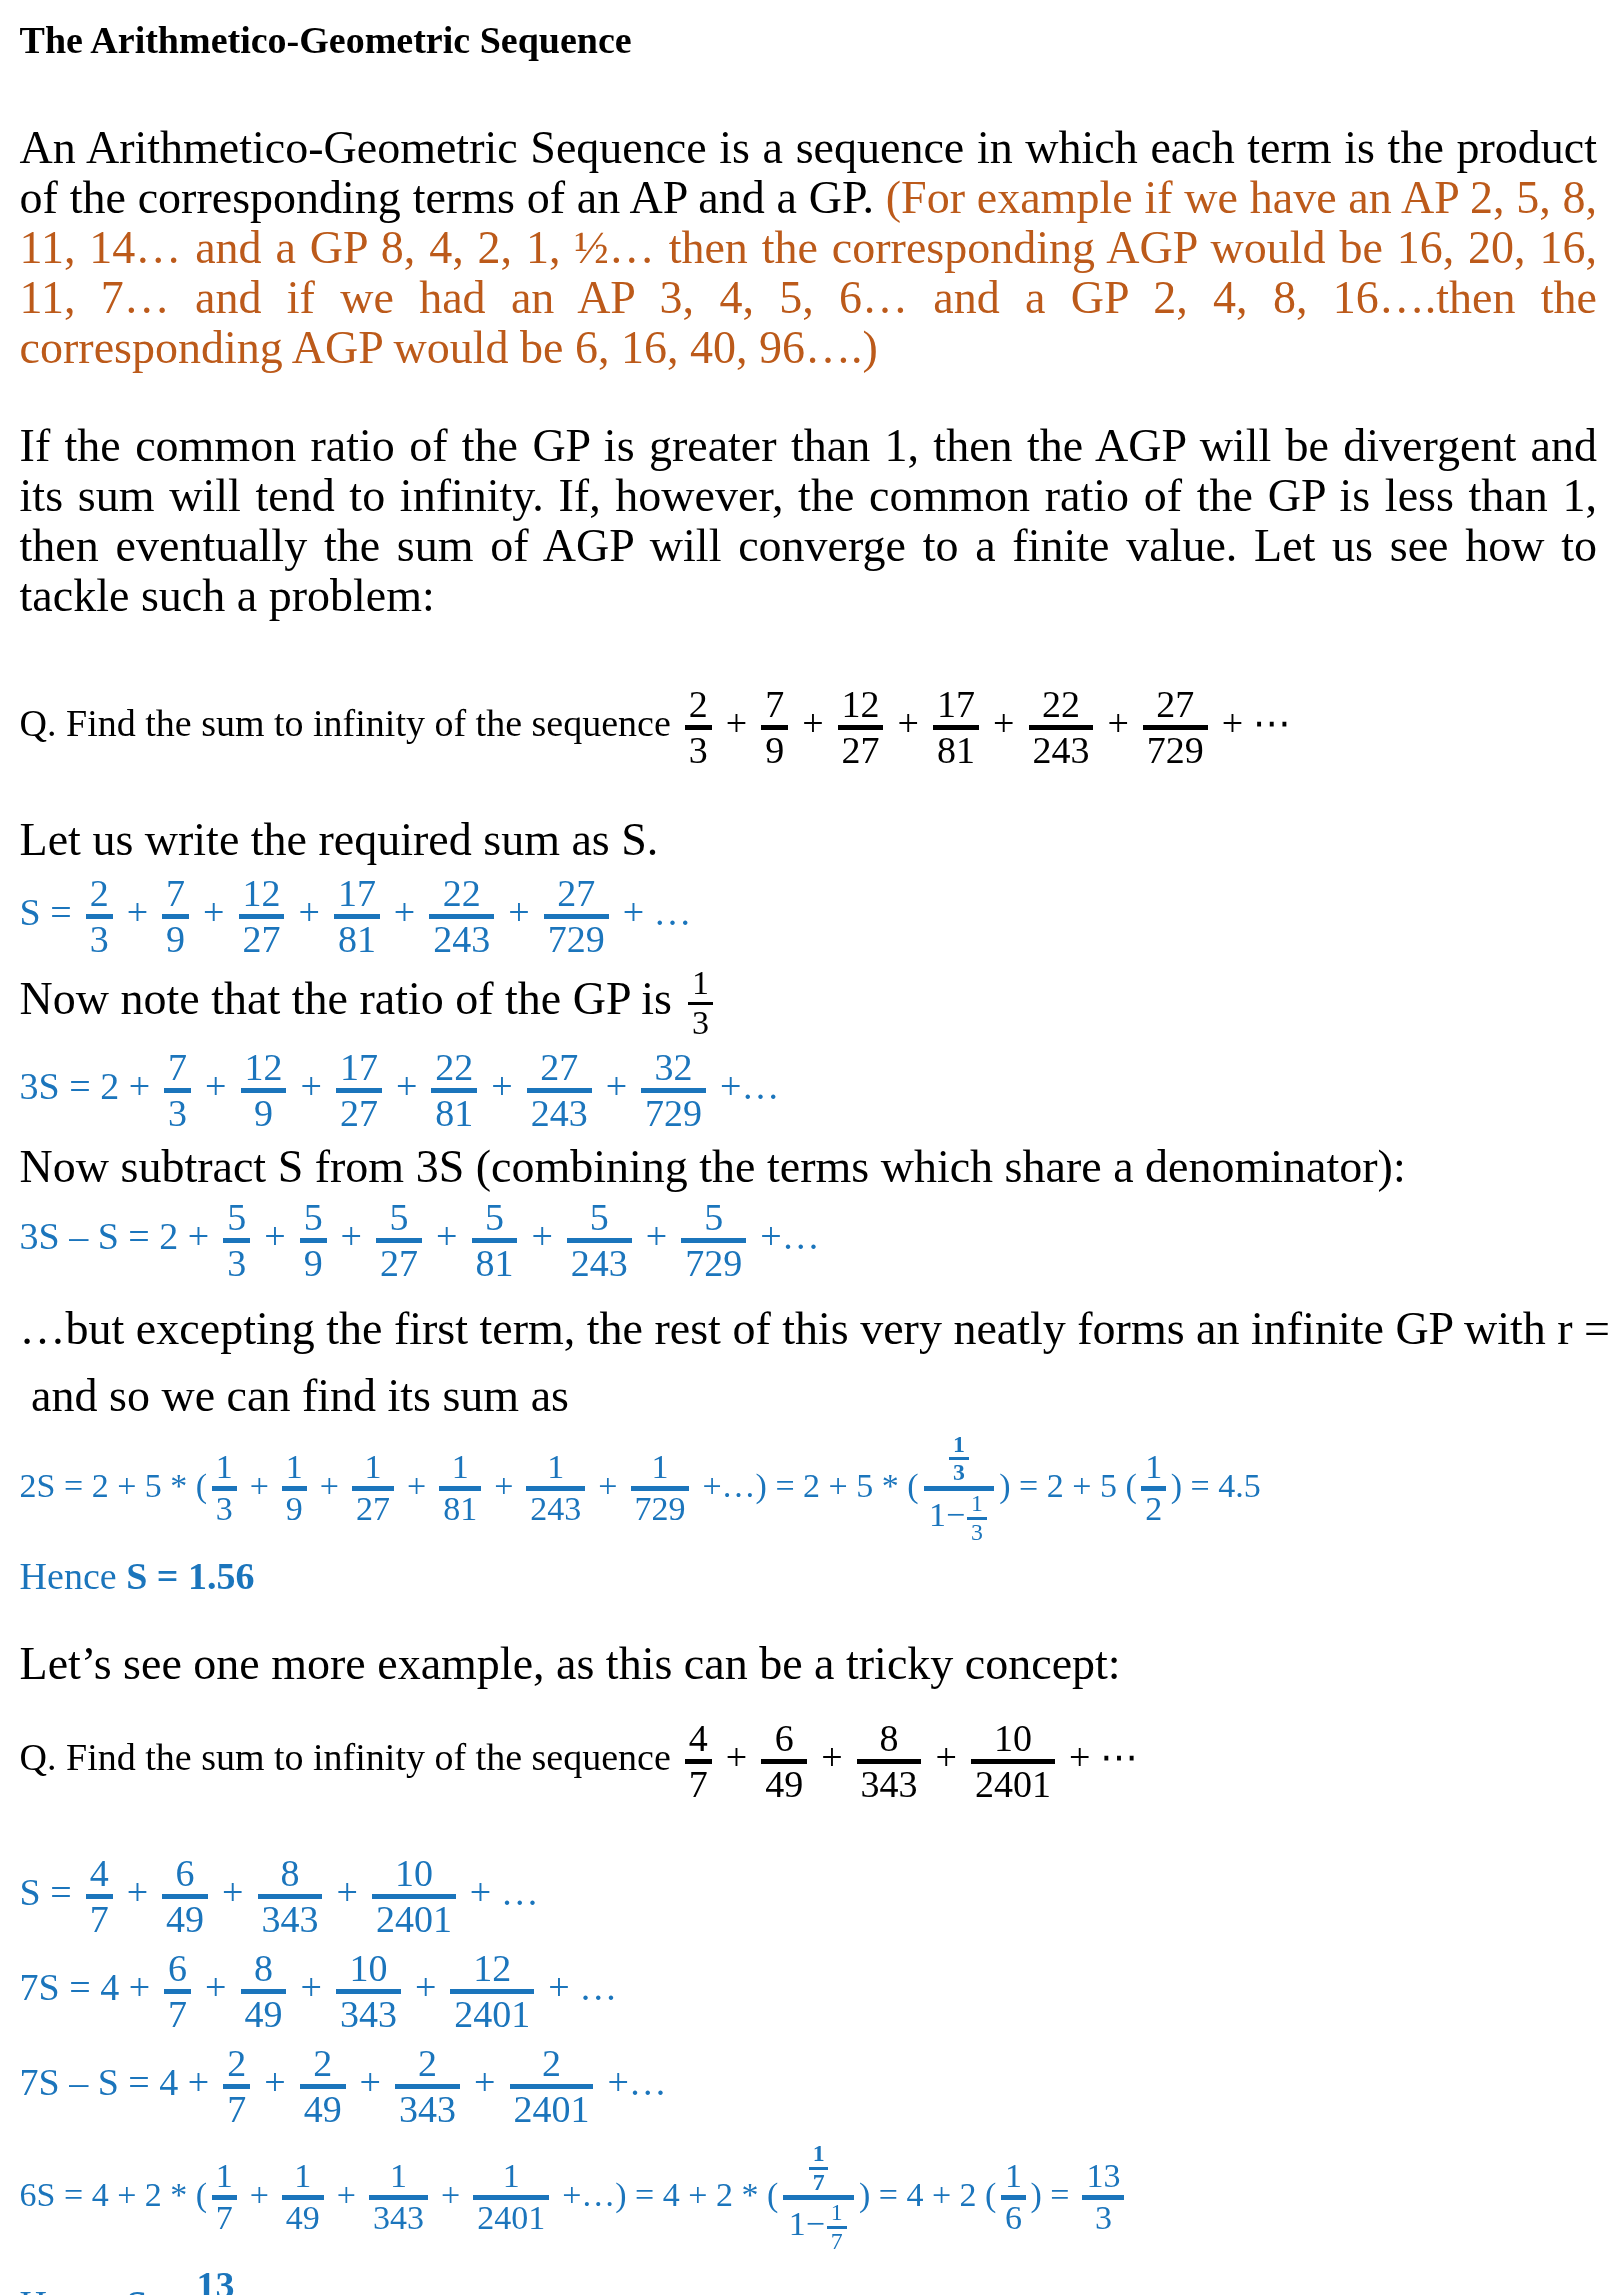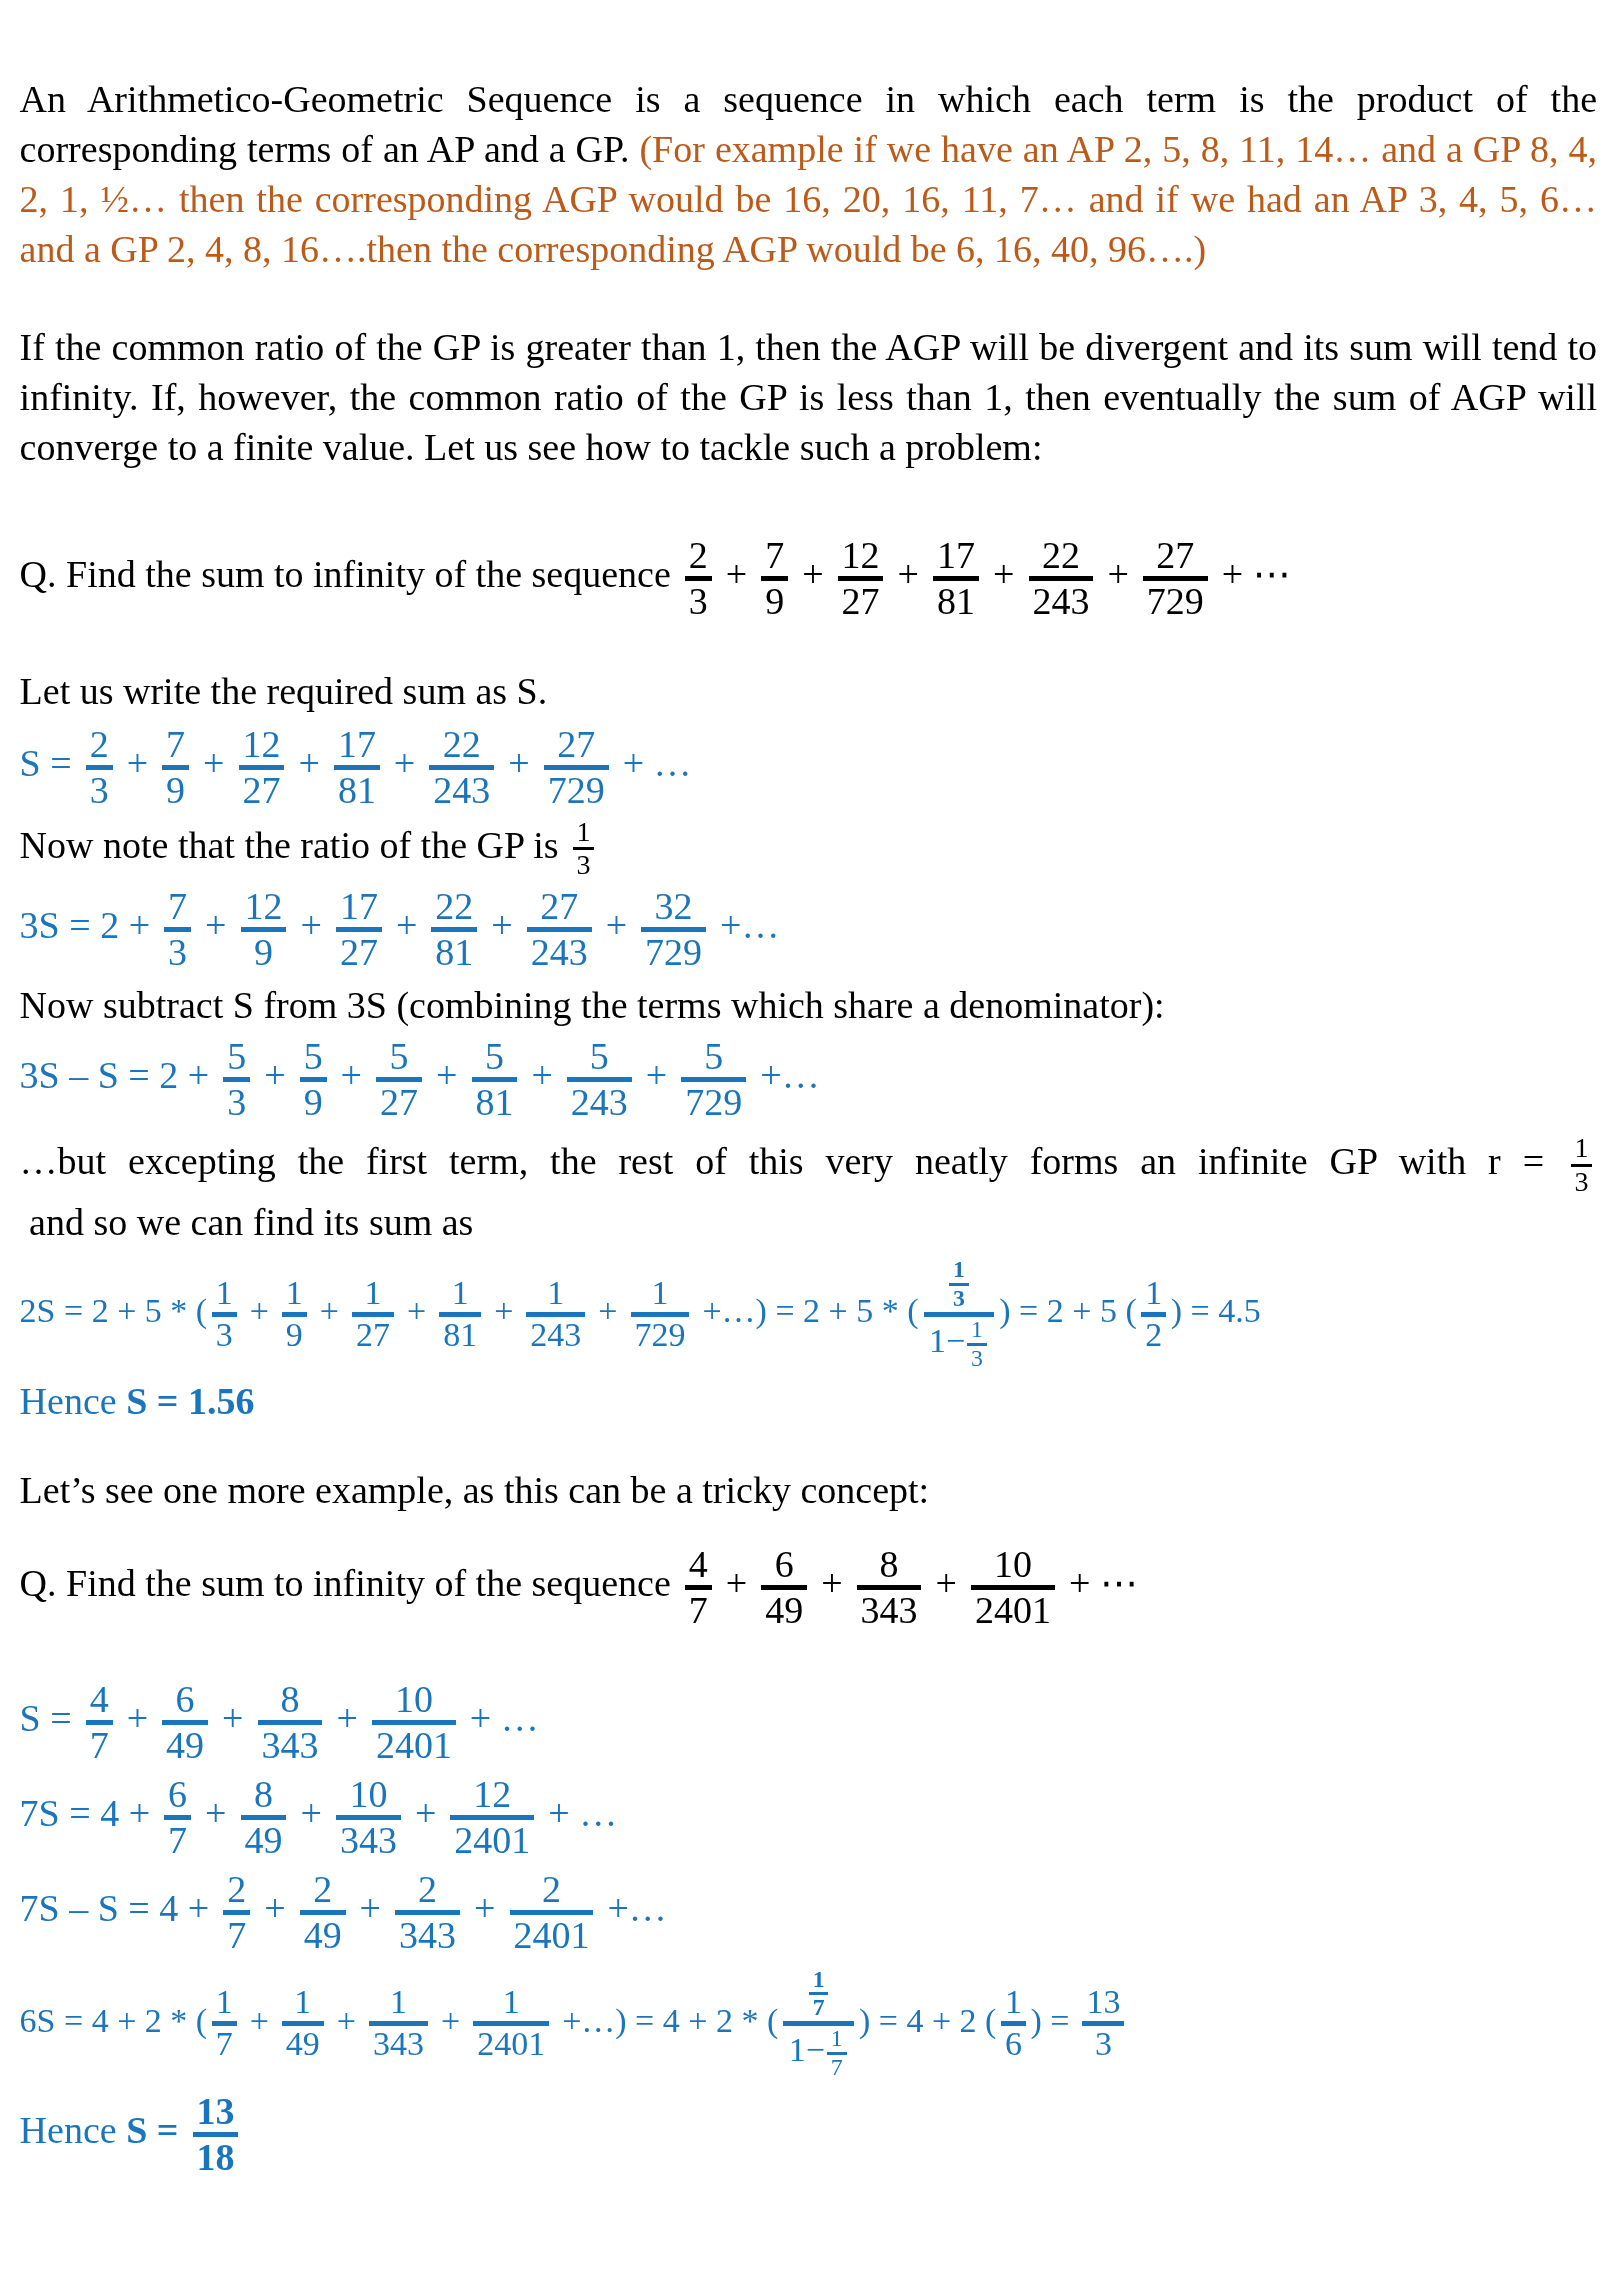--- a/index.html
+++ b/index.html
@@ -1,20 +1,20 @@
 <!DOCTYPE html>
 <html style="--blue: #1B75BC; --orange: #BC5A1A;font-size:10.5px"><head>
 <meta charset="utf-8">
 <style>
   :root { --blue:#1B75BC; --orange:#BC5A1A; --ink:#000000; }
   html,body { margin:0; padding:0; background:#ffffff; }
   body { width:1623px; height:2295px; font-family:"Liberation Serif", serif; color:var(--ink); }
   .page { box-sizing:border-box; width:1623px; height:2295px; padding:16.4px 26px 0 19.6px; overflow:hidden; }
   .title { font-size:38px; font-weight:700; margin:0; line-height:1.28; }
-  p.body { font-size:38px; line-height:50px; text-align:justify; margin:0; }
+  p.body { font-size:46px; line-height:50px; text-align:justify; margin:0; }
   .eq { font-size:38px; line-height:1.15; white-space:nowrap; }
   .eq.compact { font-size:34px; }
   .q { font-weight:400; }
   .b { font-weight:700; }
   .blue { color:var(--blue); }
   .orange { color:var(--orange); }
   .frac { display:inline-block; vertical-align:middle; text-align:center; margin:0 4.6px; }
   .frac .num, .frac .den { display:block; line-height:1.08; padding:0 3.9px; }
   .frac .den { border-top:5.2px solid currentColor; }
   p.body .frac { font-size:0.74em; }
@@ -25,20 +25,21 @@
   .bigfrac .bigden { border-top:5.2px solid currentColor; white-space:nowrap; }
   .bigfrac .frac { font-size:0.70em; margin:0 2px; }
   .bigfrac .frac .den { border-top-width:3.3px; }
   .bigfrac .bignum .frac { font-weight:700; }
   .mtext { white-space:pre; }
 </style>
 </head>
 <body>
 
 <div class="page">
+  <h1 class="title">The Arithmetico-Geometric Sequence</h1>
 
   <p class="body" style="margin-top:58px"><span>An Arithmetico-Geometric Sequence is a sequence in which each term is the product of the corresponding terms of an AP and a GP. </span><span class="orange">(For example if we have an AP 2, 5, 8, 11, 14… and a GP 8, 4, 2, 1, ½… then the corresponding AGP would be 16, 20, 16, 11, 7… and if we had an AP 3, 4, 5, 6… and a GP 2, 4, 8, 16….then the corresponding AGP would be 6, 16, 40, 96….)</span></p>
 
   <p class="body" style="margin-top:48px">If the common ratio of the GP is greater than 1, then the AGP will be divergent and its sum will tend to infinity. If, however, the common ratio of the GP is less than 1, then eventually the sum of AGP will converge to a finite value. Let us see how to tackle such a problem:</p>
 
   <div class="eq q" style="margin-top:63px"><span class="mtext">Q. Find the sum to infinity of the sequence </span><span class="frac"><span class="num">2</span><span class="den">3</span></span><span class="mtext"> + </span><span class="frac"><span class="num">7</span><span class="den">9</span></span><span class="mtext"> + </span><span class="frac"><span class="num">12</span><span class="den">27</span></span><span class="mtext"> + </span><span class="frac"><span class="num">17</span><span class="den">81</span></span><span class="mtext"> + </span><span class="frac"><span class="num">22</span><span class="den">243</span></span><span class="mtext"> + </span><span class="frac"><span class="num">27</span><span class="den">729</span></span><span class="mtext"> + ⋯</span></div>
 
   <p class="body" style="margin-top:44px">Let us write the required sum as S.</p>
 
   <div class="eq blue" style="margin-top:7.9px"><span class="mtext">S = </span><span class="frac"><span class="num">2</span><span class="den">3</span></span><span class="mtext"> + </span><span class="frac"><span class="num">7</span><span class="den">9</span></span><span class="mtext"> + </span><span class="frac"><span class="num">12</span><span class="den">27</span></span><span class="mtext"> + </span><span class="frac"><span class="num">17</span><span class="den">81</span></span><span class="mtext"> + </span><span class="frac"><span class="num">22</span><span class="den">243</span></span><span class="mtext"> + </span><span class="frac"><span class="num">27</span><span class="den">729</span></span><span class="mtext"> + …</span></div>

